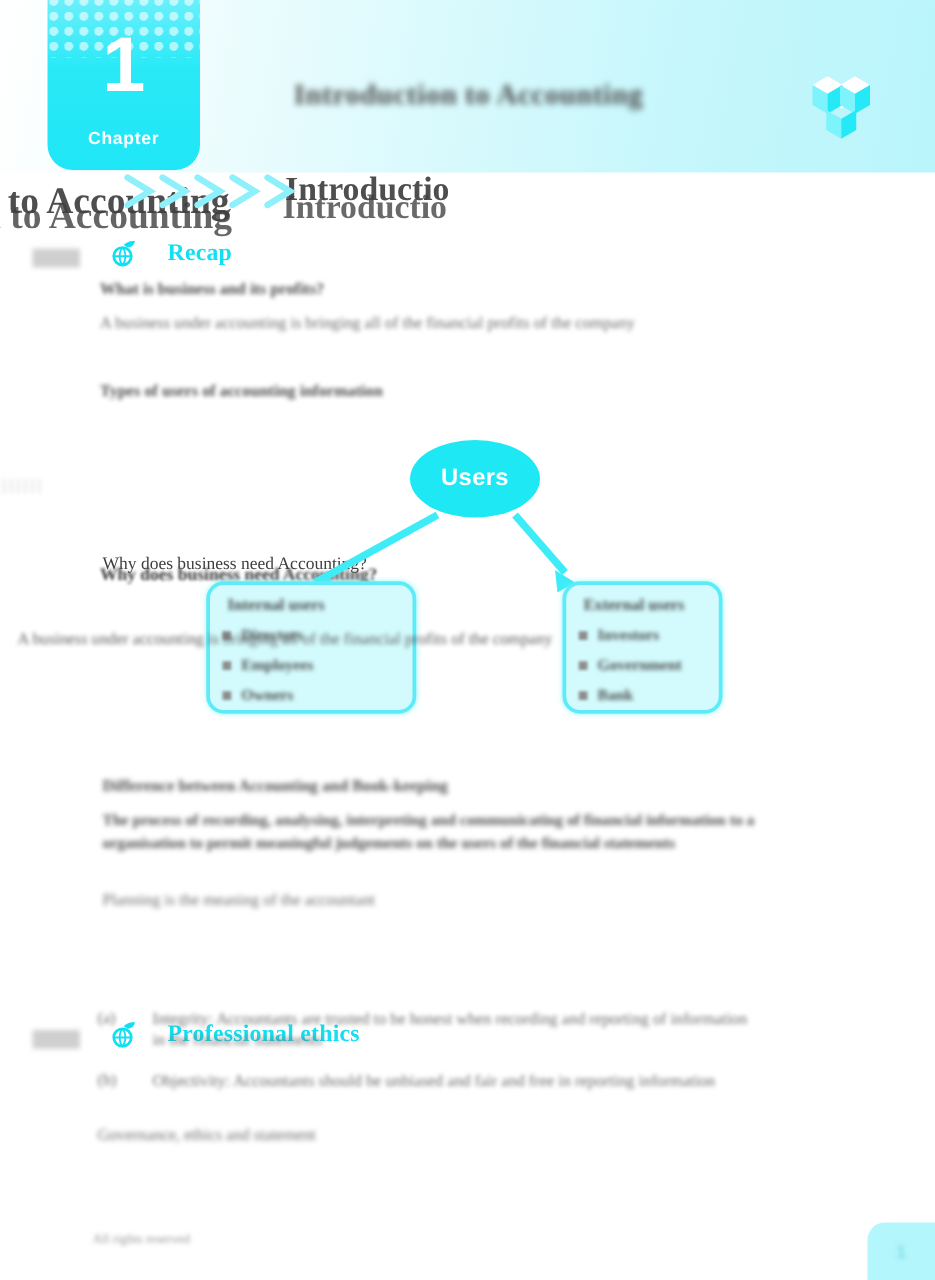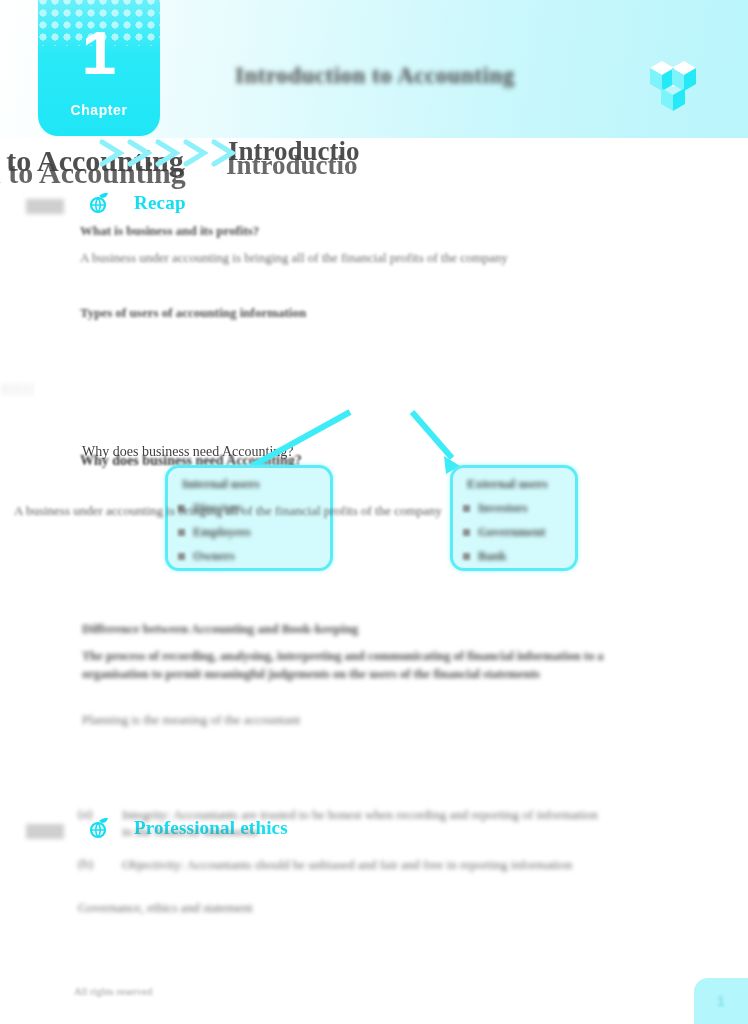--- a/index.html
+++ b/index.html
@@ -219,20 +219,23 @@
   <div class="btxt blur-s" style="left:80px;top:250px;font-size:13px;">A business under accounting is bringing all of the financial profits of the company</div>
   <div class="btxt bold blur-s" style="left:80px;top:305px;font-size:13px;">Types of users of accounting information</div>
 
   <div class="btxt" style="left:82px;top:444px;font-size:14px;color:#3f3f3f;filter:blur(.6px);">Why does business need Accounting?</div>
   <div class="btxt bold" style="left:80px;top:453px;font-size:14px;color:#3a3a3a;filter:blur(1.1px);">Why does business need Accounting?</div>
 
   <div class="margin-mark">||||||</div>
 
   <div class="diagram">
 
+    <div class="users-ellipse">
+      <span class="users-label">Users</span>
+    </div>
 
     <svg width="748" height="245" style="position:absolute;left:0;top:0;">
       <g stroke="#3eecf8" stroke-width="6" fill="none">
         <path d="M350 64 L252 118"></path>
         <path d="M412 64 L452 110"></path>
       </g>
       <polygon points="246,121 266,115 258,131" fill="#3eecf8"></polygon>
       <polygon points="460,118 444,108 446,126" fill="#3eecf8"></polygon>
     </svg>
 

